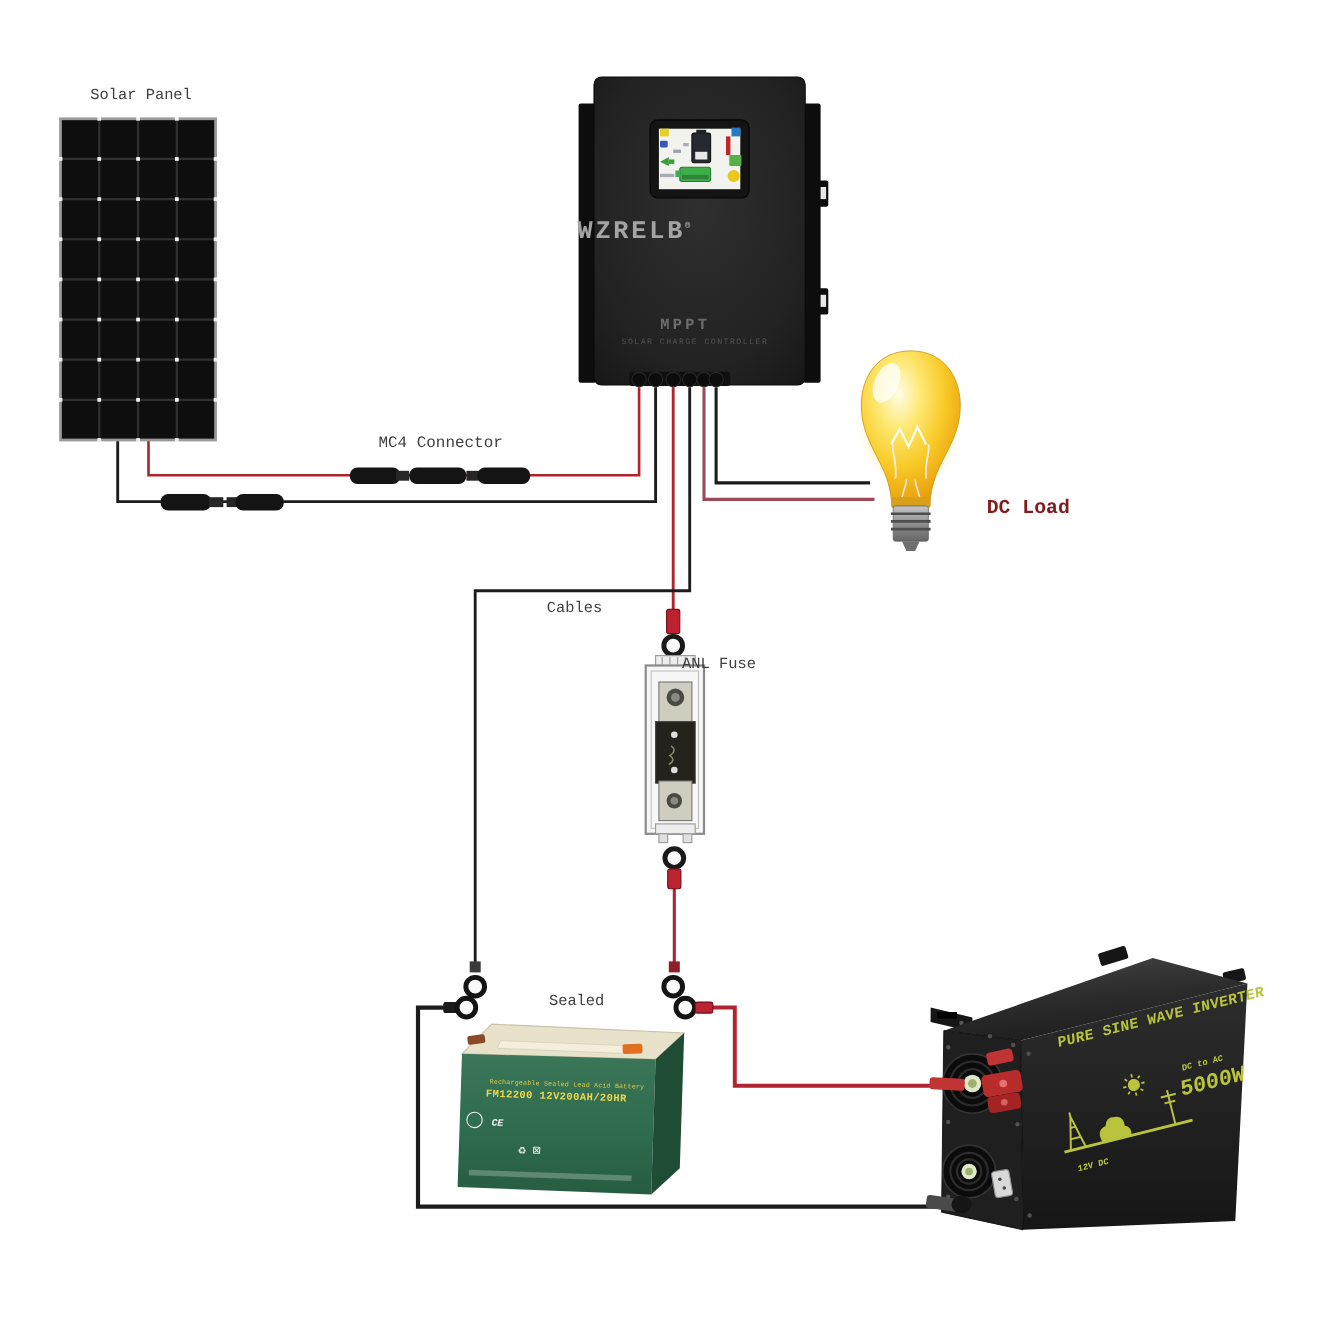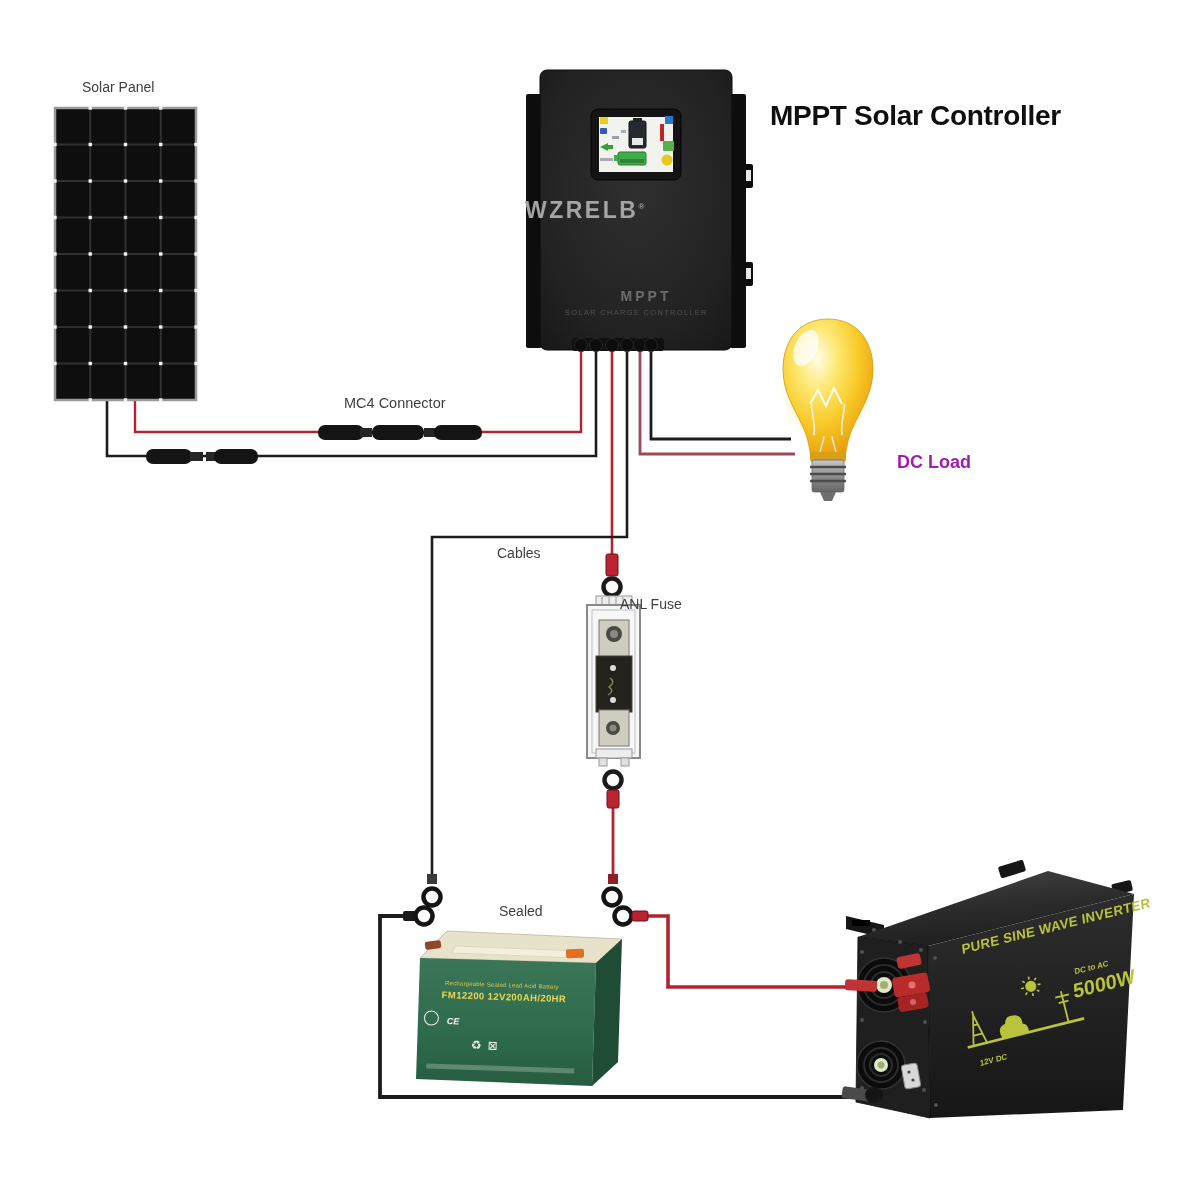--- a/index.html
+++ b/index.html
@@ -1,22 +1,22 @@
 <!DOCTYPE html>
 <html><head>
 <meta charset="utf-8">
 <style>
   html,body{margin:0;padding:0;background:#fff;}
   #stage{position:relative;width:1200px;height:1200px;background:#fff;overflow:hidden;
-         font-family:Liberation Sans, sans-serif;}
+         font-family:Liberation Mono, monospace;}
   #shapes{position:absolute;left:0;top:0;z-index:1;}
   .txt{position:absolute;z-index:2;color:#444;font-size:14px;white-space:nowrap;}
   .lbl{color:#3f3f3f;}
   .big-title{font-size:28px;font-weight:bold;color:#0f0f0f;letter-spacing:-0.3px;}
-  .dcload{font-size:18px;font-weight:bold;color:#a21caf;}
+  .dcload{font-size:18px;font-weight:bold;color:#7f1d1d;}
   .brand{width:180px;font-size:23px;font-weight:bold;color:#a4a4a4;letter-spacing:2.5px;}
   .brand sup{font-size:8px;letter-spacing:0;}
   .mode{width:180px;text-align:center;font-size:14px;font-weight:bold;color:#6d6d6d;letter-spacing:3px;}
   .subtitle{width:190px;text-align:left;font-size:7.5px;color:#525252;letter-spacing:1.3px;}
   
   #inv-face{position:absolute;left:928px;top:946px;width:214px;height:180px;z-index:2;
             transform:rotate(-14deg);transform-origin:0 0;}
   #inv-face .t{position:absolute;color:#b9c43c;white-space:nowrap;}
   #inv-title{left:32px;top:4px;font-size:13.5px;font-weight:bold;letter-spacing:.3px;transform:skewX(-8deg);}
   #inv-conv{left:136px;top:56px;font-size:8px;font-weight:bold;transform:skewX(-8deg);}
@@ -320,29 +320,28 @@
           <circle cx="925" cy="1022" r="2"></circle>
           <circle cx="862" cy="1088" r="2"></circle>
       <circle cx="924" cy="1090" r="2"></circle>
           <circle cx="935" cy="958" r="2"></circle>
           <circle cx="936" cy="1105" r="2"></circle>
     </g>
   </g>
 </svg>
 
   <div class="txt lbl" style="left:82px;top:79px;">Solar Panel</div>
-  <div class="txt big-title" style="left:770px;top:100px;">MPPT Solar Controller</div>
   <div class="txt lbl" style="left:344px;top:395px;font-size:14.5px;text-align:right;">MC4 Connector</div>
   <div class="txt dcload" style="left:897px;top:452px;">DC Load</div>
   <div class="txt lbl" style="left:497px;top:545px;">Cables</div>
   <div class="txt lbl" style="left:620px;top:596px;">ANL Fuse</div>
   <div class="txt lbl" style="left:499px;top:903px;">Sealed</div>
 
   <div class="txt brand" style="left:525px;top:197px;"><span>WZRELB</span><sup>®</sup></div>
-  <div class="txt mode" style="left:556px;top:288px;">MPPT</div>
+  <div class="txt mode" style="left:533px;top:288px;">MPPT</div>
   <div class="txt subtitle" style="left:565px;top:308px;">SOLAR CHARGE CONTROLLER</div>
 
   <div id="bat-face">
     <div class="t" id="bat-tagline">Rechargeable Sealed Lead Acid Battery</div>
     <div class="t" id="bat-model">FM12200  12V200AH/20HR</div>
     <div class="t" id="bat-ul"></div>
     <div class="t" id="bat-ce">CE</div>
     <div class="t" id="bat-recycle">♻⊠</div>
     <div id="bat-strip"></div>
   </div>

